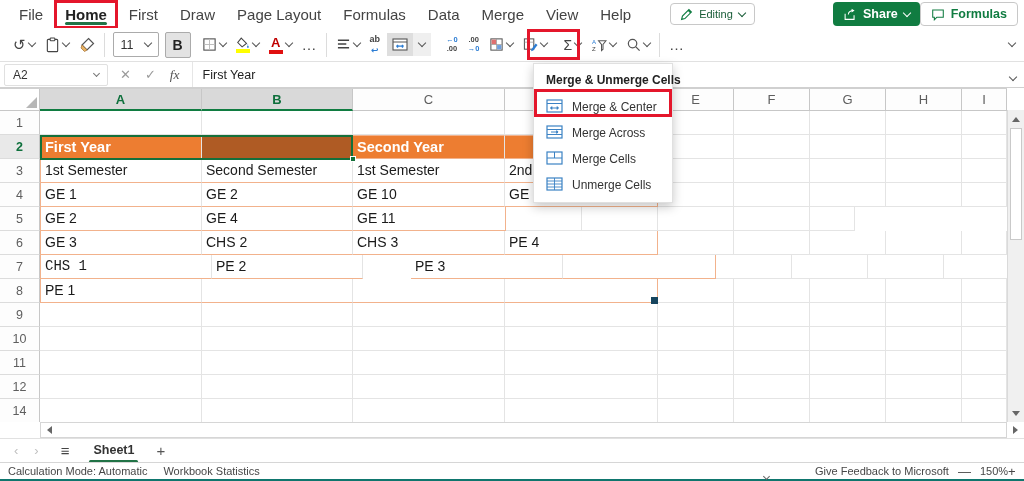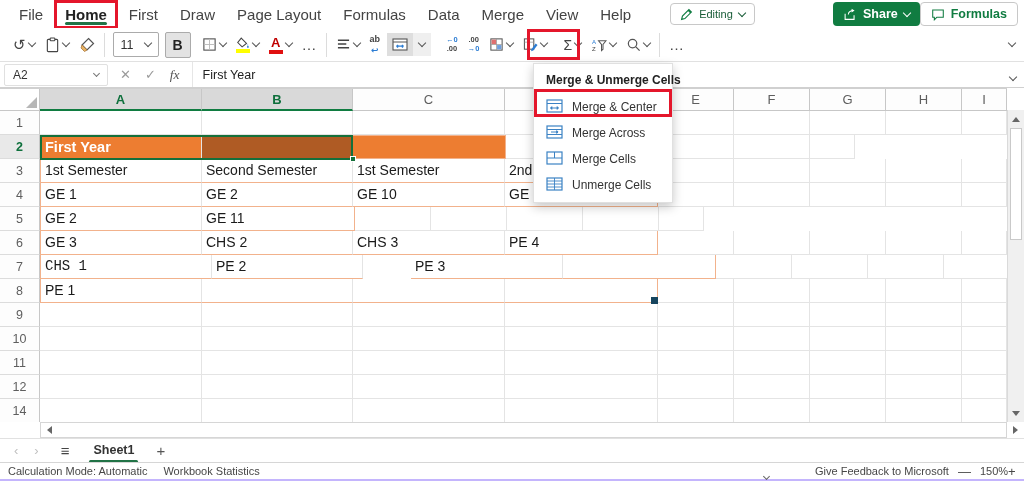--- a/index.html
+++ b/index.html
@@ -95,21 +95,21 @@
   
   .sheetbar { position:absolute; top:438px; left:0; right:0; height:24px; background:#fff; border-top:1px solid #e1e1e1; display:flex; align-items:center; padding-left:10px; gap:8px; }
   .nav-chv { font-size:13px; color:#c0c0c0; padding:0 4px; cursor:pointer; }
   .hamburger { font-size:15px; color:#444; padding:0 10px; cursor:pointer; letter-spacing:0; }
   .sheet-tab { font-size:12.5px; font-weight:700; color:#333; position:relative; padding:3px 6px 5px; cursor:pointer; }
   .sheet-tab::after { content:""; position:absolute; left:2px; right:2px; bottom:-1px; height:3px; background:#217346; border-radius:2px; }
   .add-sheet { font-size:15px; color:#555; padding:0 8px; cursor:pointer; }
 
   
   .statusbar { position:absolute; top:462px; left:0; right:0; height:19px; background:#fff; border-top:1px solid #d6d6d6;
-               border-bottom:2px solid #c4b5fd; display:flex; align-items:center; font-size:11px; color:#474747; }
+               border-bottom:2px solid #0f766e; display:flex; align-items:center; font-size:11px; color:#474747; }
   .sb-item { padding:0 8px; cursor:pointer; white-space:nowrap; }
   .sb-chv { position:absolute; left:764px; top:6px; }
   .sb-chv .chv { width:5px; height:5px; border-color:#666; }
   .sb-feedback { position:absolute; left:807px; }
   .sb-zoomout { position:absolute; left:950px; font-size:13px; cursor:pointer; }
   .sb-zoom { position:absolute; left:972px; cursor:pointer; }
   .sb-zoomin { position:absolute; left:1000px; font-size:13px; cursor:pointer; }
 
   
   .dropdown { position:absolute; left:533px; top:63px; width:140px; background:#fff; border:1px solid #e0e0e0;
@@ -330,20 +330,21 @@
           <div class="cell" style="width: 76px;"></div>
           <div class="cell" style="width: 76px;"></div>
           <div class="cell" style="width: 76px;"></div>
           <div class="cell" style="width: 76px;"></div>
           <div class="cell" style="width: 45px;"></div>
         </div>
         <div class="grow">
           <div class="rowh sel">2</div>
           <div class="cell ob ot ol orange" style="width: 162px;">First Year</div>
           <div class="cell ob ot orange orange-dark" style="width: 151px;"></div>
+          <div class="cell ob ot orange" style="width: 152px;">Second Year</div>
           <div class="cell ob ot or orange" style="width: 153px;"></div>
           <div class="cell" style="width: 76px;"></div>
           <div class="cell" style="width: 76px;"></div>
           <div class="cell" style="width: 76px;"></div>
           <div class="cell" style="width: 76px;"></div>
           <div class="cell" style="width: 45px;"></div>
         </div>
         <div class="grow">
           <div class="rowh">3</div>
           <div class="cell ob ol" style="width: 162px;">1st Semester</div>
@@ -364,20 +365,21 @@
           <div class="cell ob or" style="width: 153px;">GE 12</div>
           <div class="cell" style="width: 76px;"></div>
           <div class="cell" style="width: 76px;"></div>
           <div class="cell" style="width: 76px;"></div>
           <div class="cell" style="width: 76px;"></div>
           <div class="cell" style="width: 45px;"></div>
         </div>
         <div class="grow">
           <div class="rowh">5</div>
           <div class="cell ob ol" style="width: 162px;">GE 2</div>
+          <div class="cell ob" style="width: 151px;">GE 4</div>
           <div class="cell ob or" style="width: 153px;">GE 11</div>
           <div class="cell" style="width: 76px;"></div>
           <div class="cell" style="width: 76px;"></div>
           <div class="cell" style="width: 76px;"></div>
           <div class="cell" style="width: 76px;"></div>
           <div class="cell" style="width: 45px;"></div>
         </div>
         <div class="grow">
           <div class="rowh">6</div>
           <div class="cell ob ol" style="width: 162px;">GE 3</div>

